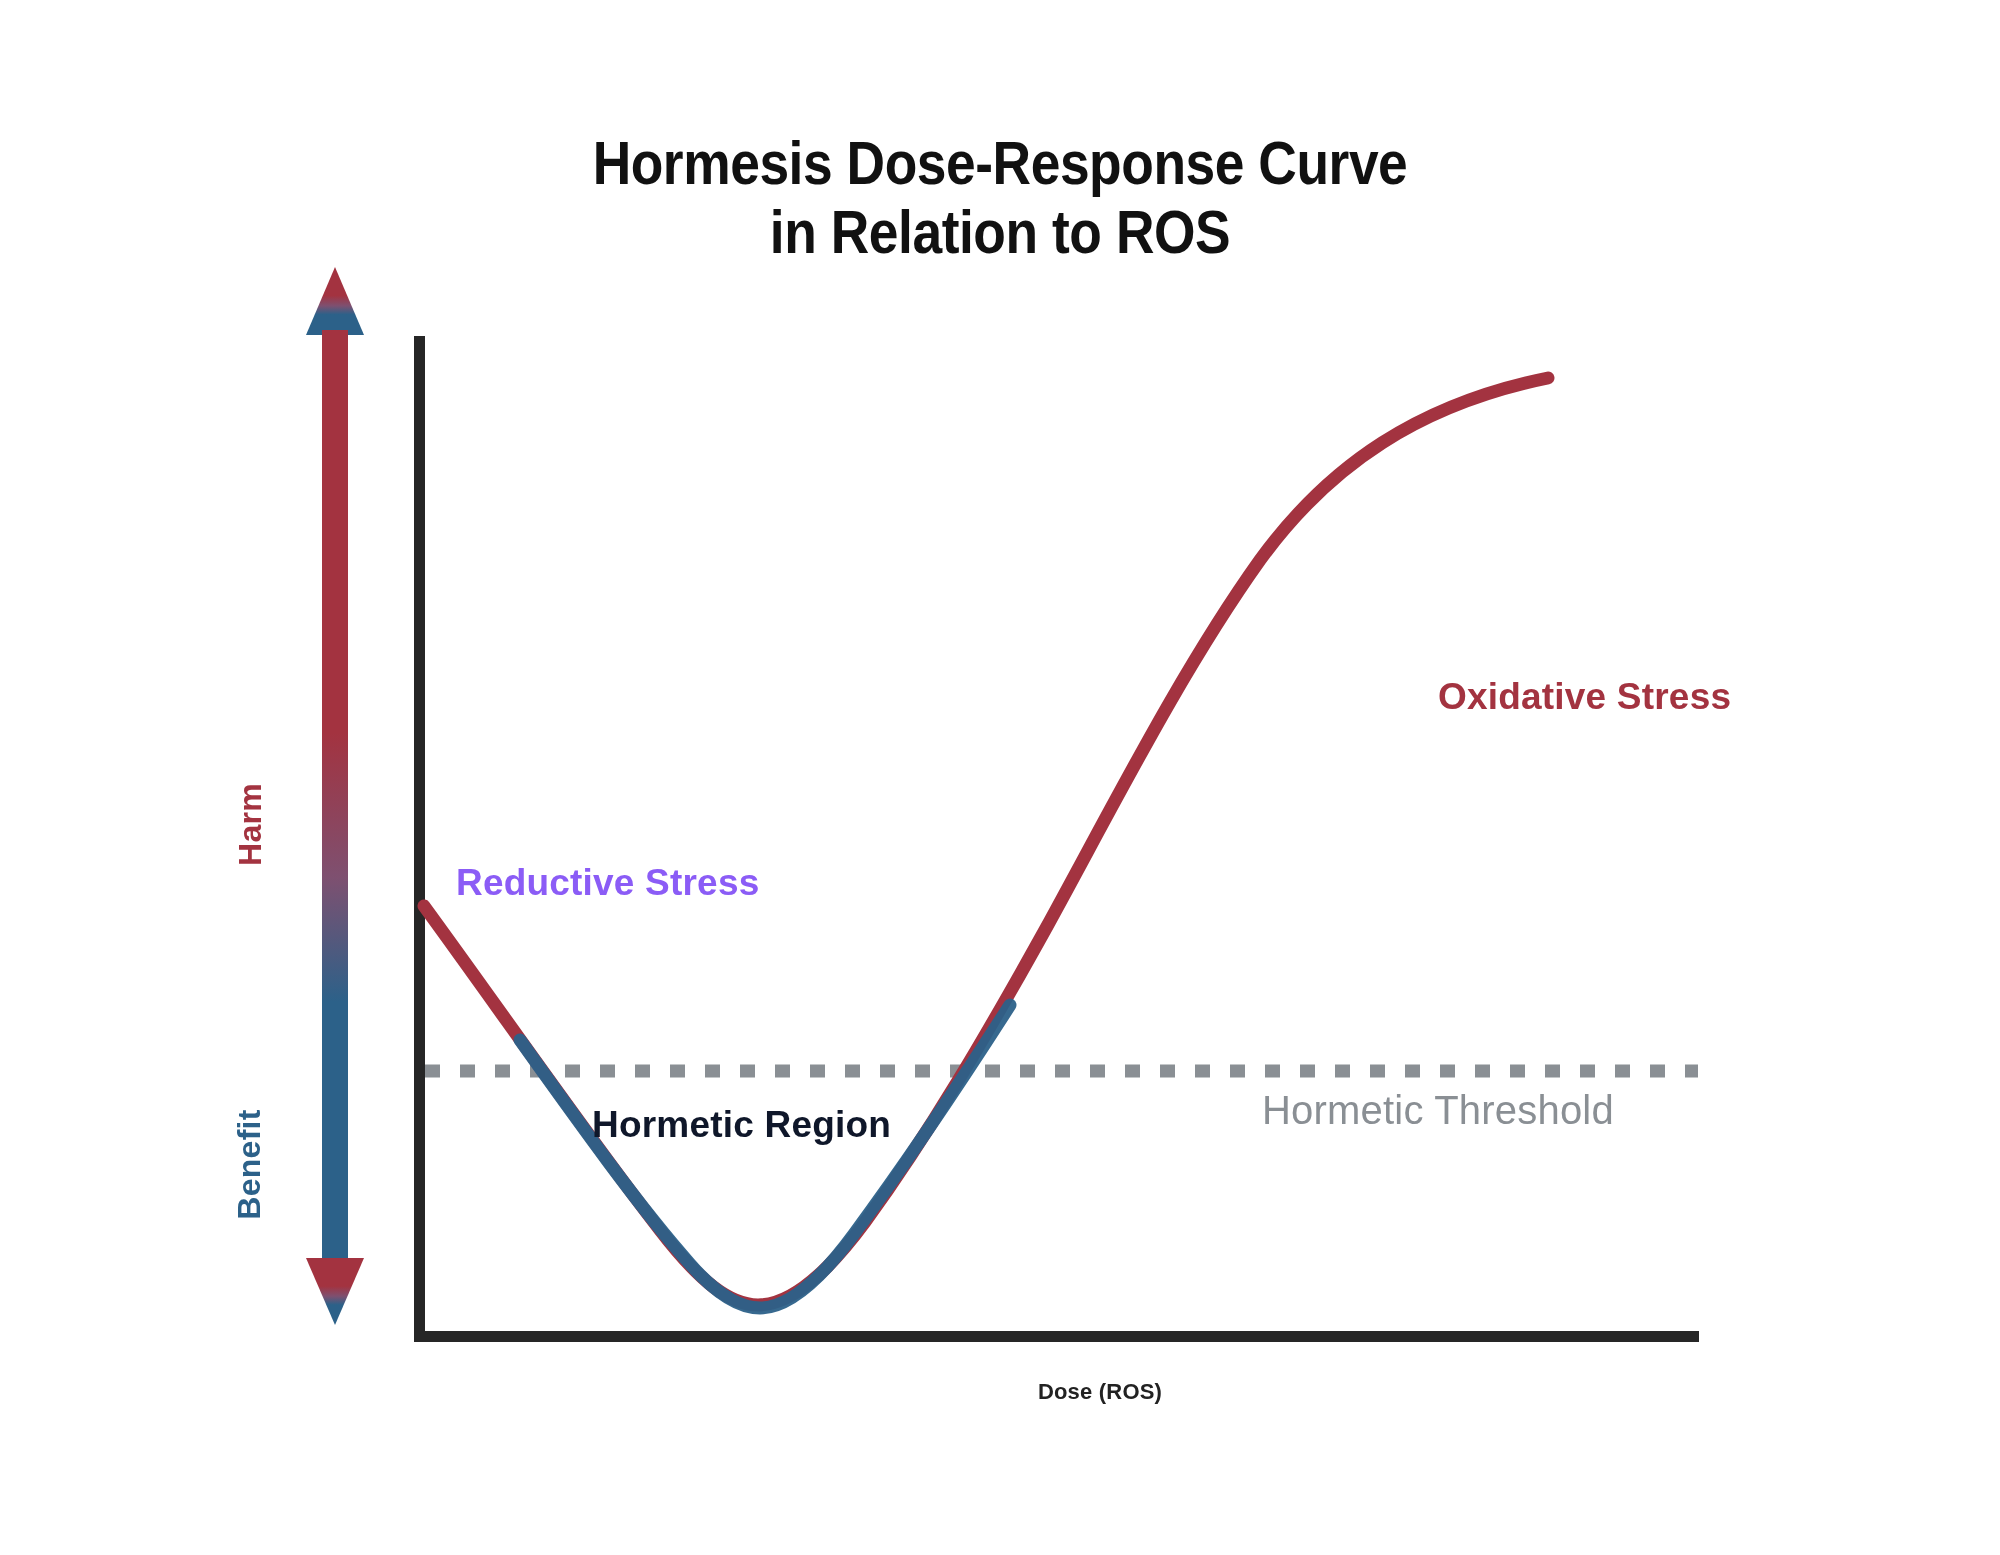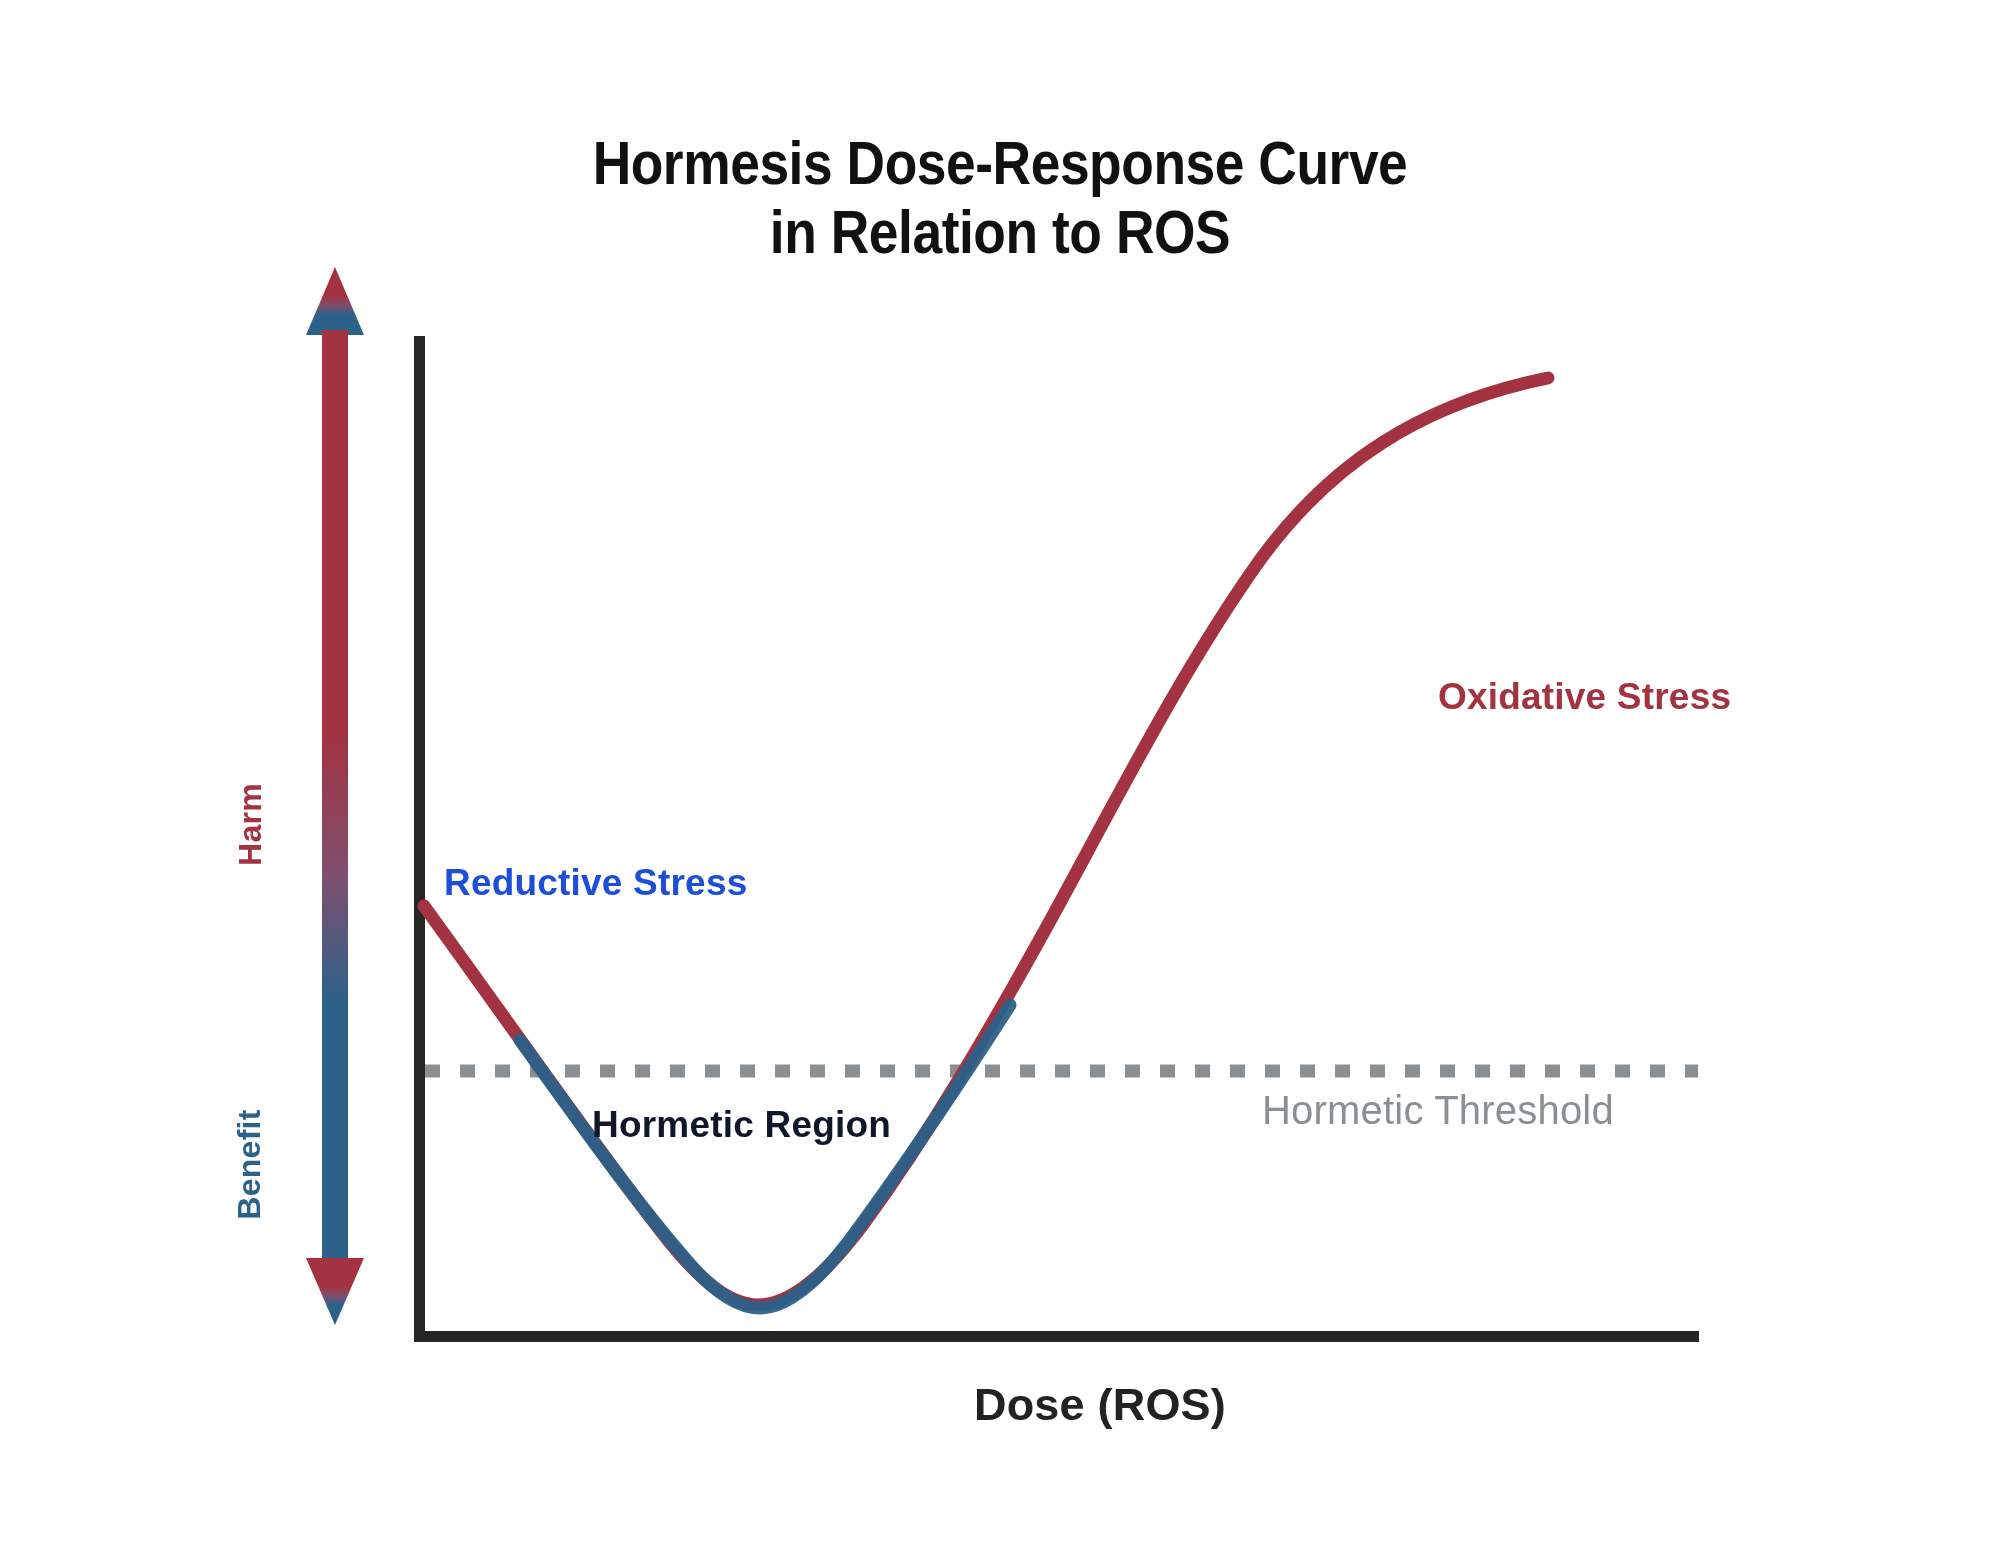--- a/index.html
+++ b/index.html
@@ -46,21 +46,21 @@
   }
   .plot svg { display: block; }
 
   
   .xaxis-title {
     position: absolute;
     left: 840px;
     top: 1379px;
     width: 520px;
     text-align: center;
-    font-size: 45px;
+    font-size: 22px;
     font-weight: bold;
     color: #222222;
     letter-spacing: 0.2px;
   }
   .yaxis-harm, .yaxis-benefit {
     position: absolute;
     font-size: 32px;
     font-weight: bold;
     letter-spacing: 0.3px;
     white-space: nowrap;
@@ -84,24 +84,24 @@
   }
 
   
   .annot {
     position: absolute;
     white-space: nowrap;
     font-weight: bold;
     letter-spacing: 0.2px;
   }
   .annot-reductive {
-    left: 444px;
+    left: 456px;
     top: 862px;
     font-size: 37px;
-    color: #1d4ed8;
+    color: #8b5cf6;
   }
   .annot-oxidative {
     left: 1438px;
     top: 676px;
     font-size: 37px;
     color: #A33340;
   }
   .annot-hormetic-region {
     left: 592px;
     top: 1104px;

